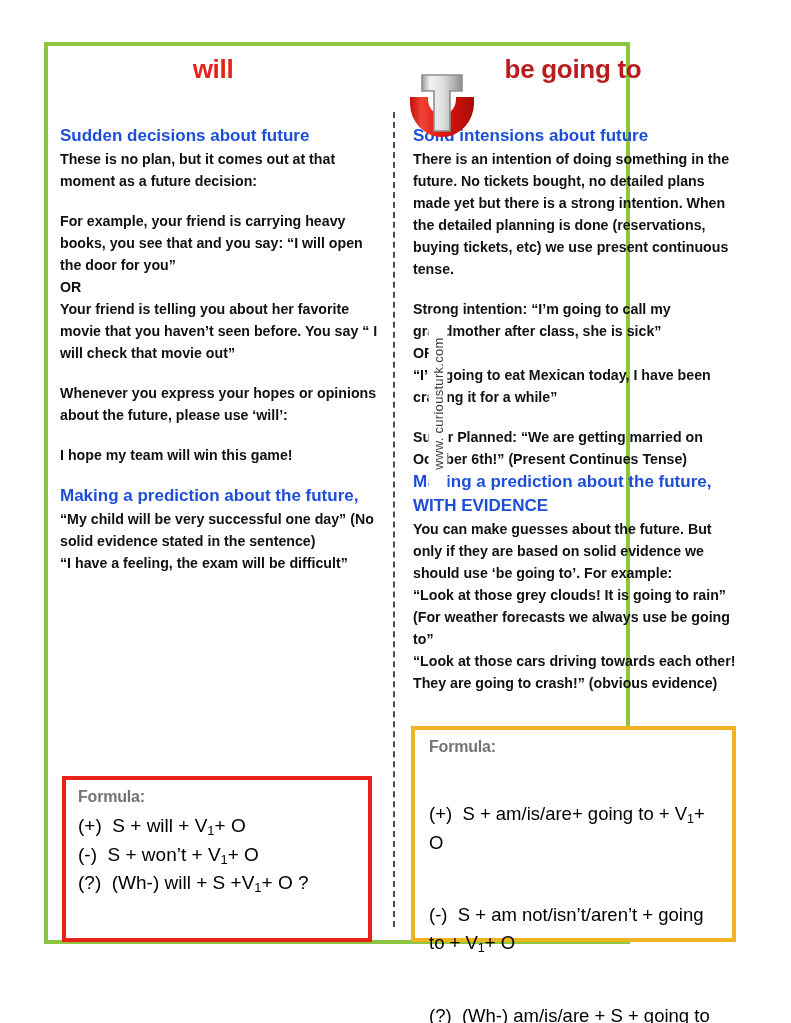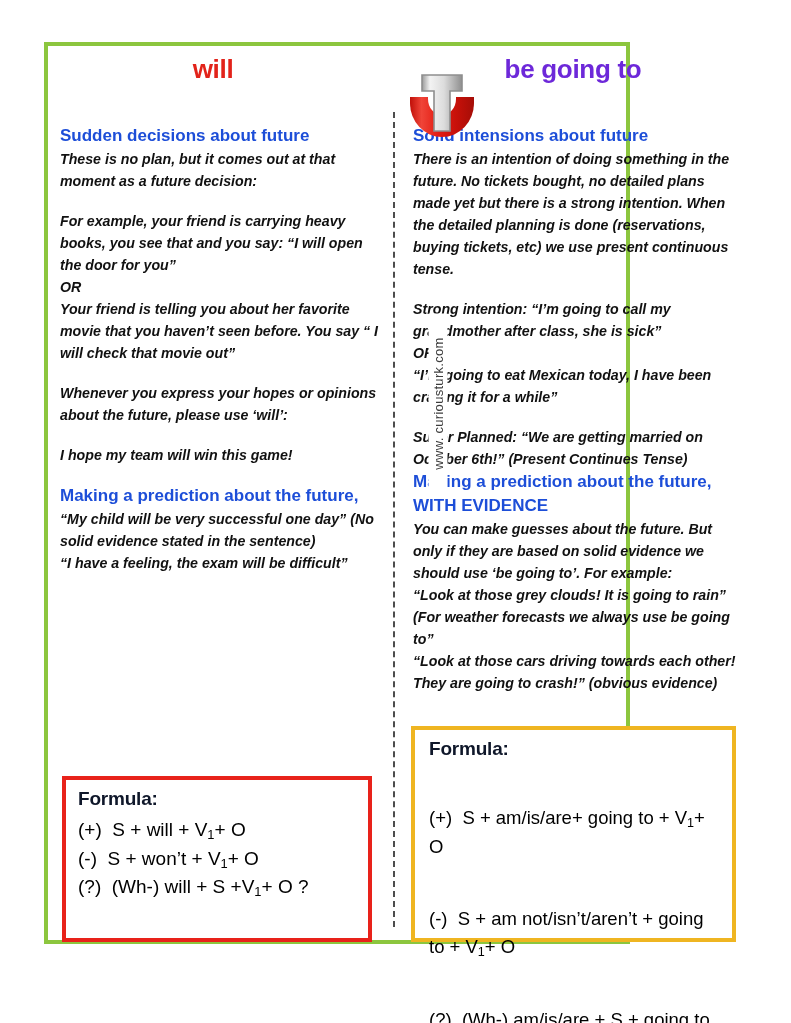--- a/index.html
+++ b/index.html
@@ -45,21 +45,21 @@
   #title-will {
     left: 0;
     width: 330px;
     text-align: center;
     color: #E2231A;
   }
   #title-bgt {
     left: 360px;
     width: 330px;
     text-align: center;
-    color: #6d28d9;
+    color: #b91c1c;
   }
 
   
   #logo {
     position: absolute;
     left: 352px;
     top: 27px;
     width: 84px;
     height: 80px;
     z-index: 20;
@@ -115,21 +115,20 @@
     font-size: 17px;
     line-height: 1.42;
     margin: 0;
   }
   .bd {
     color: #111;
     font-weight: bold;
     font-size: 14.2px;
     line-height: 1.55;
     margin: 0;
-    font-style: italic;
   }
   .gap { height: 18px; }
 
   
   .formula-box {
     position: absolute;
     box-sizing: border-box;
     background: #fff;
     z-index: 4;
   }
@@ -144,22 +143,22 @@
   #formula-right {
     left: 363px;
     top: 680px;
     width: 325px;
     height: 216px;
     border: 4px solid #EFB521;
     padding: 8px 12px 6px 14px;
   }
   .f-title {
     font-weight: bold;
-    font-size: 19px;
-    color: #0f172a;
+    font-size: 16px;
+    color: #737373;
     margin: 0 0 6px 0;
     letter-spacing: -0.2px;
   }
   .f-line {
     font-size: 19px;
     color: #000;
     line-height: 1.5;
     margin: 0;
     white-space: nowrap;
   }

